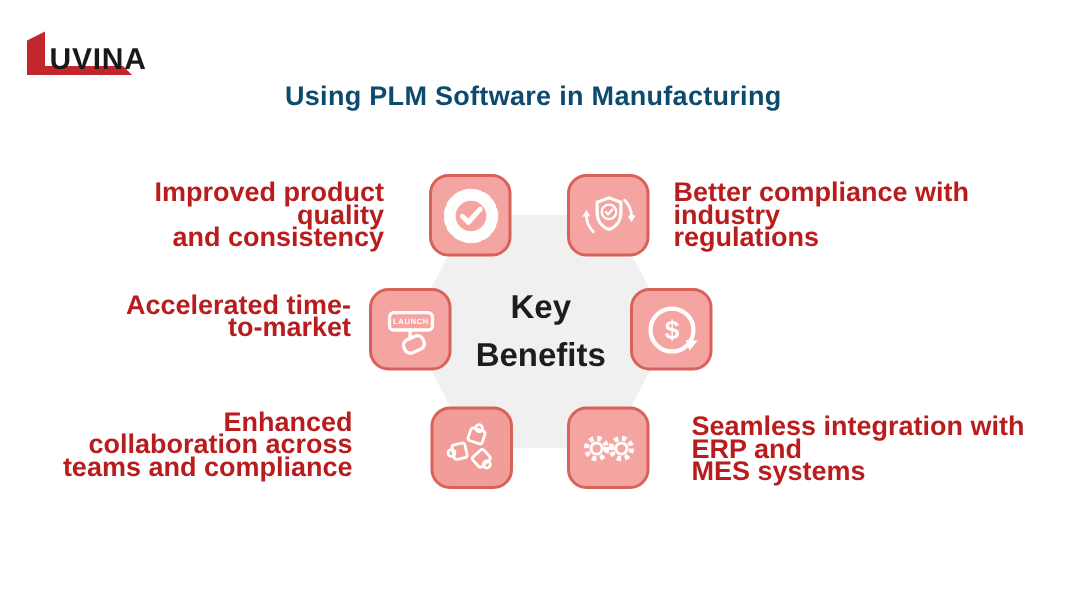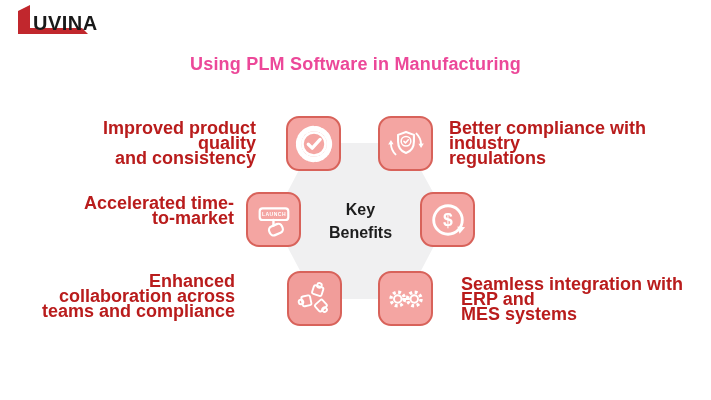--- a/index.html
+++ b/index.html
@@ -1,36 +1,36 @@
 <!DOCTYPE html>
 <html><head>
 <meta charset="utf-8">
 <style>
   html,body{margin:0;padding:0;background:#fff;}
   .page{
     position:relative;width:711px;height:400px;background:#ffffff;overflow:hidden;
     font-family:"Liberation Sans",sans-serif;
   }
   
-  .logo{position:absolute;left:10px;top:0;width:96px;height:40px;}
+  .logo{position:absolute;left:10px;top:16px;width:96px;height:40px;}
   .logo svg{display:block;width:96px;height:40px;}
   
   .title{
     position:absolute;left:0;right:0;top:54px;margin:0;text-align:center;
-    font-size:18px;font-weight:700;color:#ec4899;letter-spacing:.2px;
+    font-size:18px;font-weight:700;color:#0c4a6e;letter-spacing:.2px;
   }
   
   .hexagon{
     position:absolute;left:273px;top:143px;width:175px;height:156px;
     background:#f0f0f1;
     clip-path:polygon(23% 0%,76% 0%,100% 49%,76% 100%,24% 100%,0% 49%);
     display:flex;align-items:center;justify-content:center;
   }
   .center-label{
-    font-size:16px;font-weight:700;color:#1d1d1d;text-align:center;
+    font-size:22px;font-weight:700;color:#1d1d1d;text-align:center;
     line-height:1.45;white-space:pre-line;
   }
   
   .tile{
     position:absolute;width:55px;height:55px;box-sizing:border-box;
     background:#f4a5a2;border:2px solid #d8625a;border-radius:13px;
     display:flex;align-items:center;justify-content:center;
   }
   .tile svg{display:block;width:44px;height:44px;}
   .t-quality{left:286px;top:116px;}

